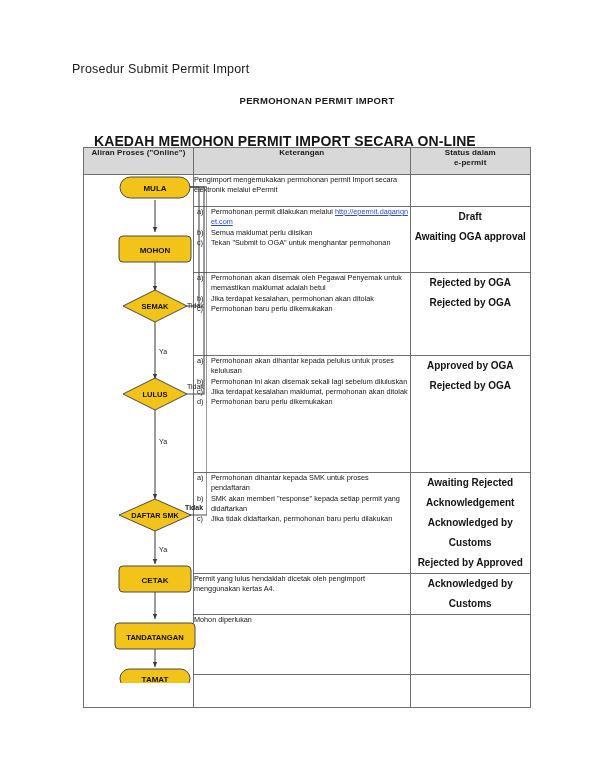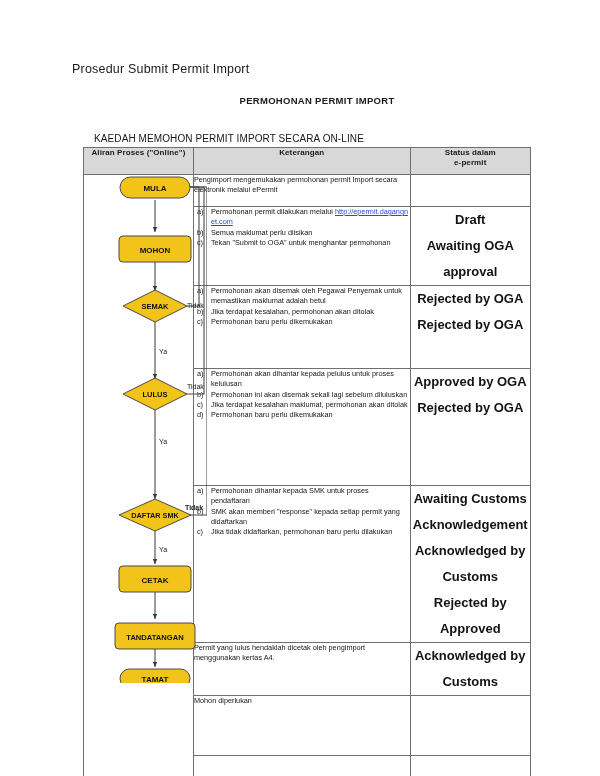--- a/index.html
+++ b/index.html
@@ -19,21 +19,21 @@
     font-size:12.5px; font-weight:400; color:#1a1a1a;
     letter-spacing:.2px;
   }
   #doc-title {
     position:absolute; left:0; top:95px; width:600px;
     text-align:center; padding-left:34px;
     font-size:9.5px; font-weight:700; letter-spacing:.3px; color:#1a1a1a;
   }
   #section-title {
     position:absolute; left:94px; top:133px;
-    font-size:10px; font-weight:400; letter-spacing:.1px; color:#161616;
+    font-size:14px; font-weight:700; letter-spacing:.1px; color:#161616;
   }
 
   
   #flow-table {
     position:absolute; left:83px; top:147px;
     width:448px; height:536px;
     border-collapse:collapse;
     table-layout:fixed;
   }
   #flow-table td, #flow-table th {
@@ -54,21 +54,21 @@
   .col-flow  { width:104px; }
   .col-desc  { width:205px; }
   .col-stat  { width:114px; }
 
   .cell-desc {
     font-size:7.3px; line-height:1.42;
     padding:3px 4px 2px 5px;
     color:#161616;
   }
   .cell-stat {
-    font-size:13px; font-weight:700;
+    font-size:10px; font-weight:700;
     text-align:center; vertical-align:middle;
     line-height:2.0;
     color:#131313;
   }
   .cell-flowchart { position:relative; padding:0; }
 
   .desc-plain { margin:0 0 0 0; }
   ul.desc-list {
     list-style:none; margin:0; padding:0;
   }
@@ -164,21 +164,21 @@
     </tr>
     <tr>
       <td class="cell-desc" style="height:78px">
           <ul class="desc-list">
             <li><span class="mk">a)</span>Permohonan dihantar kepada SMK untuk proses pendaftaran</li>
             <li><span class="mk">b)</span>SMK akan memberi "response" kepada setiap permit yang didaftarkan</li>
             <li><span class="mk">c)</span>Jika tidak didaftarkan, permohonan baru perlu dilakukan</li>
           </ul>
         </td>
       <td class="cell-stat" style="height:78px">
-          <div>Awaiting Customs</div>
+          <div>Awaiting Rejected</div>
           <div>Acknowledgement</div>
           <div>Acknowledged by Customs</div>
           <div>Rejected by Approved</div>
         </td>
     </tr>
     <tr>
       <td class="cell-desc" style="height:39px">
           <div class="desc-plain">Permit yang lulus hendaklah dicetak oleh pengimport menggunakan kertas A4.</div>
         </td>
       <td class="cell-stat" style="height:39px">

